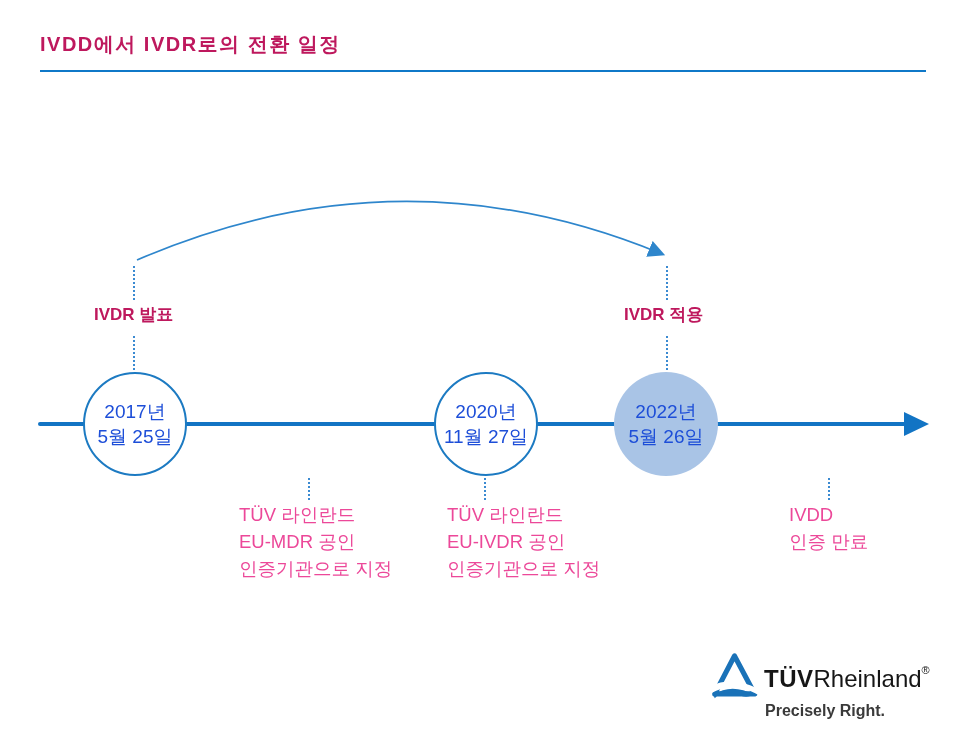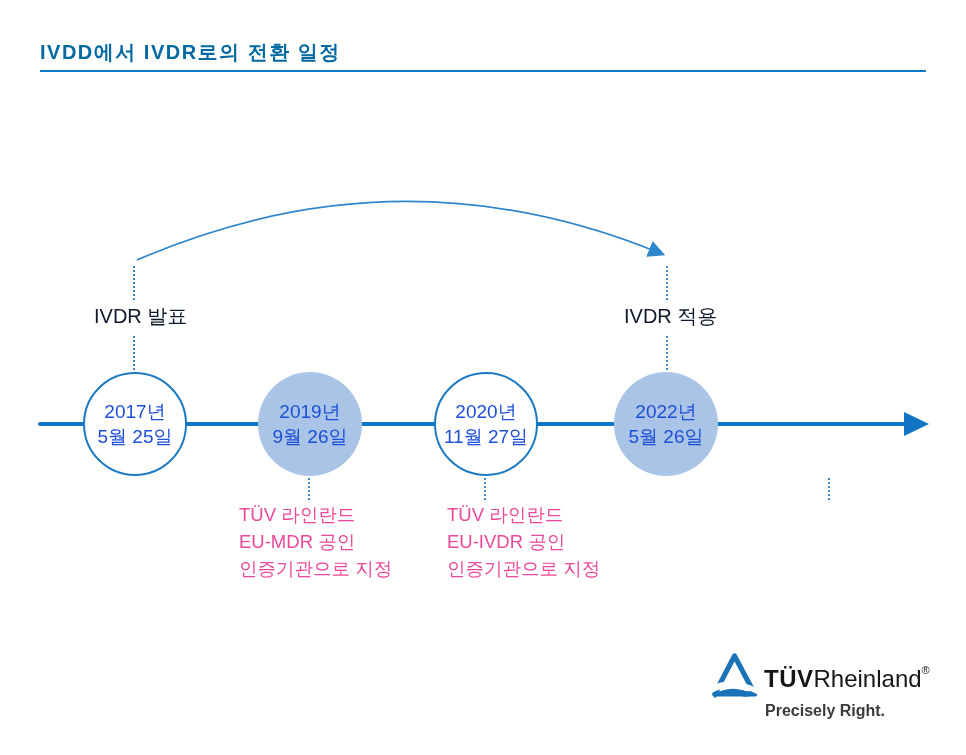--- a/index.html
+++ b/index.html
@@ -2,22 +2,22 @@
 <html><head>
 <meta charset="utf-8">
 <style>
   html,body{margin:0;padding:0;background:#fff;}
   .canvas{
     position:relative;width:966px;height:755px;background:#ffffff;overflow:hidden;
     font-family:"Liberation Sans","DejaVu Sans",sans-serif;
   }
   
   .title{
-    position:absolute;left:40px;top:39px;
-    font-size:20px;font-weight:700;letter-spacing:1.5px;color:#0369a1;white-space:nowrap;
+    position:absolute;left:40px;top:31px;
+    font-size:20px;font-weight:700;letter-spacing:1.5px;color:#be185d;white-space:nowrap;
   }
   .title-rule{position:absolute;left:40px;top:70px;width:886px;height:2px;background:#0f78c8;}
 
   
   .arc-label{
     position:absolute;left:338px;top:159px;width:132px;text-align:center;
     font-size:20px;font-weight:700;color:#0f78c8;white-space:nowrap;
   }
   .arc-svg{position:absolute;left:0;top:140px;}
 
@@ -26,21 +26,21 @@
   .d-l-up{left:133px;top:266px;height:34px;}
   .d-l-dn{left:133px;top:336px;height:34px;}
   .d-r-up{left:666px;top:266px;height:34px;}
   .d-r-dn{left:666px;top:336px;height:34px;}
   .d-c2{left:308px;top:478px;height:22px;}
   .d-c3{left:484px;top:478px;height:22px;}
   .d-c5{left:828px;top:478px;height:22px;}
 
   
   .milestone-label{
-    position:absolute;top:303px;font-size:20px;font-weight:400;color:#0f172a;white-space:nowrap;
+    position:absolute;top:303px;font-size:17px;font-weight:700;color:#be185d;white-space:nowrap;
   }
   .ml-left{left:94px;}
   .ml-right{left:624px;}
 
   
   .axis{position:absolute;left:38px;top:422px;width:868px;height:4px;background:#1274c4;border-radius:2px;}
   .axis-arrow{
     position:absolute;left:904px;top:412px;width:0;height:0;
     border-left:25px solid #1274c4;border-top:12px solid transparent;border-bottom:12px solid transparent;
   }
@@ -99,43 +99,43 @@
   <div class="milestone-label ml-left">IVDR 발표</div>
   <div class="milestone-label ml-right">IVDR 적용</div>
 
   <div class="axis"></div>
   <div class="axis-arrow"></div>
 
   <div class="circle outlined c1">
     <span>2017년</span>
     <span>5월 25일</span>
   </div>
-  <div class="circle filled c2">
-    <span>2019년</span>
-    <span>9월 26일</span>
-  </div>
   <div class="circle outlined c3">
     <span>2020년</span>
     <span>11월 27일</span>
   </div>
   <div class="circle filled c4">
     <span>2022년</span>
     <span>5월 26일</span>
   </div>
 
   <div class="note n1">
     <span>TÜV 라인란드</span>
     <span>EU-MDR 공인</span>
     <span>인증기관으로 지정</span>
   </div>
   <div class="note n2">
     <span>TÜV 라인란드</span>
     <span>EU-IVDR 공인</span>
     <span>인증기관으로 지정</span>
   </div>
+  <div class="note n3">
+    <span>IVDD</span>
+    <span>인증 만료</span>
+  </div>
 
   <svg class="logo-tri" width="47" height="48" viewBox="0 0 50 51">
     <path d="M25 3 L46.5 43.5 L4 43.5 Z" fill="none" stroke="#1a72b8" stroke-width="5.5" stroke-linejoin="round"></path>
     <path d="M-2 36 C 14 27.5 32 28.5 52 39 L52 45.5 C 32 33 14 34 -2 44 Z" fill="#ffffff"></path>
     <path d="M2.5 44.5 C 16 35.5 30 36 46.5 44.5 C 38.5 47.5 34 46.8 27 43.8 C 18 40.2 10 41.2 4 48 Z" fill="#1a72b8"></path>
   </svg>
   <div class="logo-text">
     <span class="b">TÜV</span><span class="r">Rheinland</span><span class="reg">®</span>
   </div>
   <div class="tagline">Precisely Right.</div>

